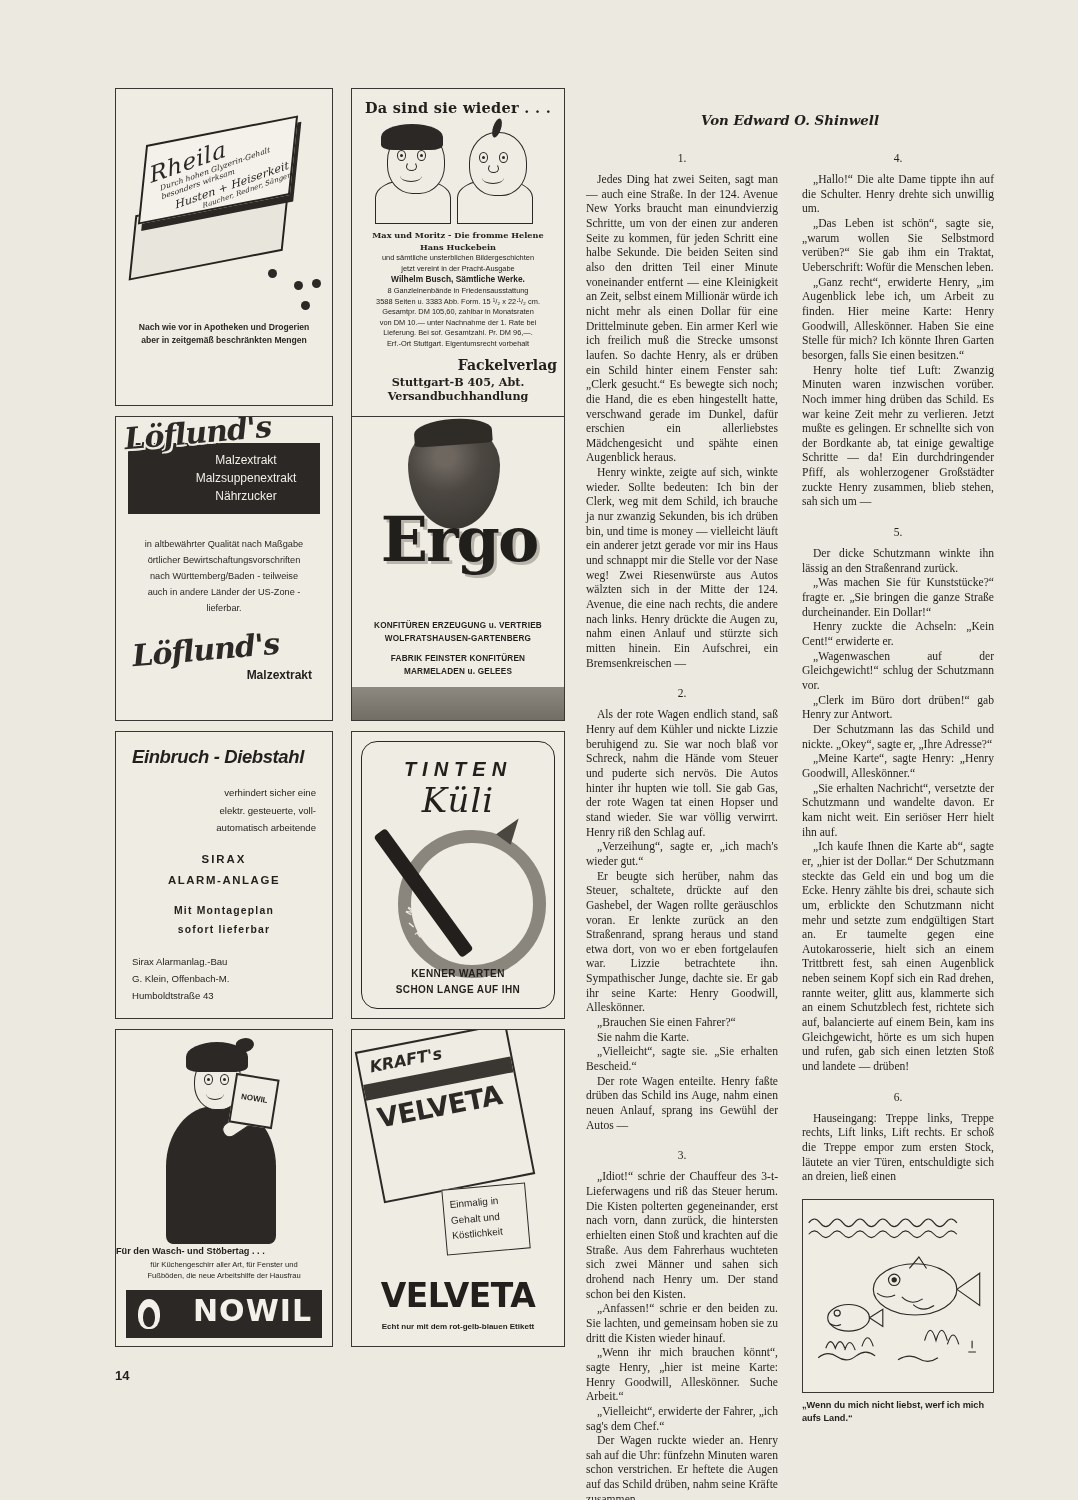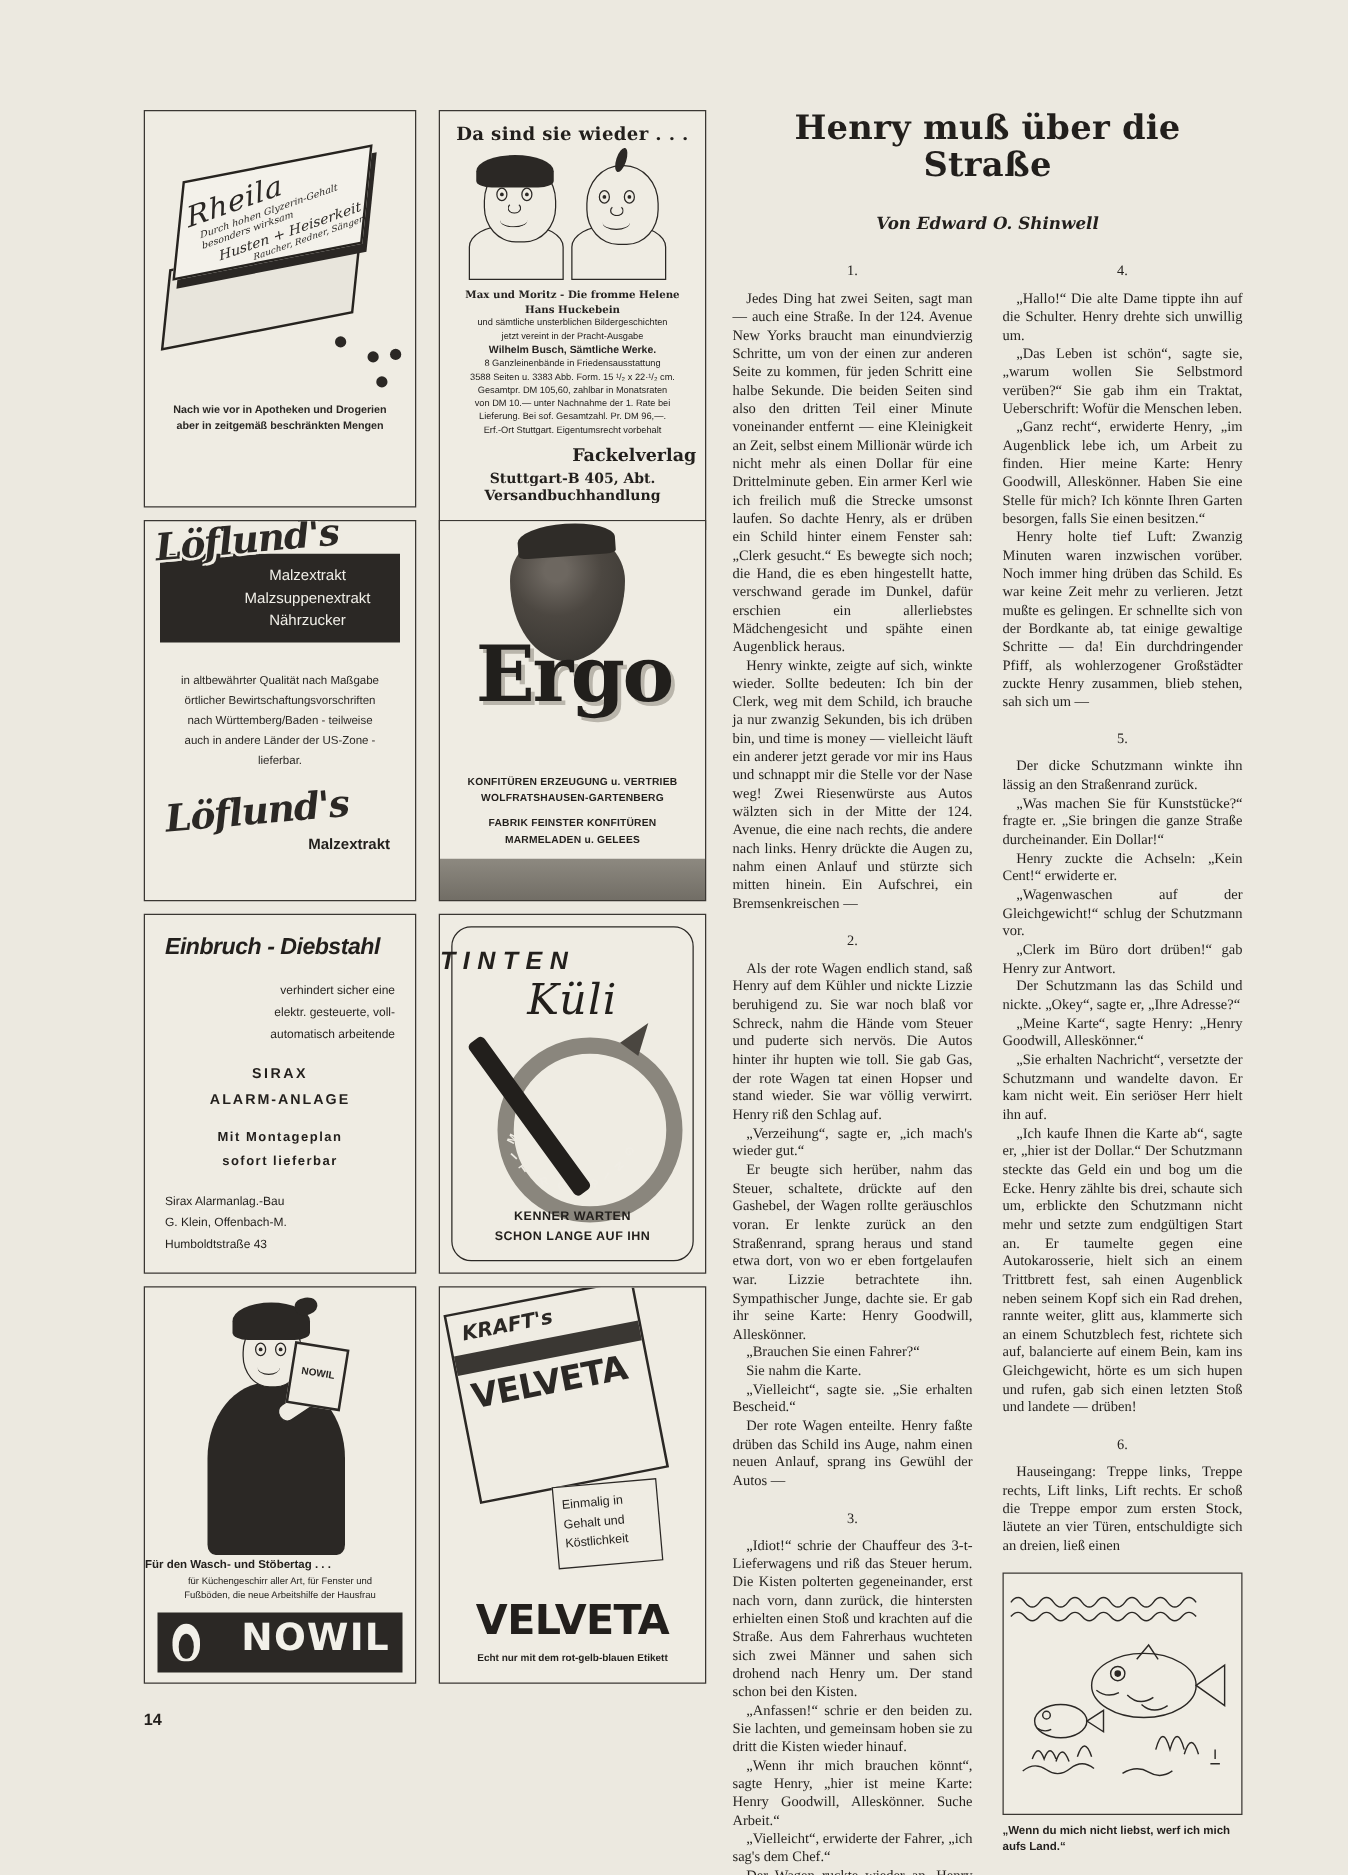--- a/index.html
+++ b/index.html
@@ -133,21 +133,21 @@
   .sirax-b{font-family:"Liberation Sans",sans-serif;font-size:9.6px;line-height:1.85;text-align:right;}
   .sirax-n1{font-family:"Liberation Sans",sans-serif;font-weight:bold;font-size:11.4px;letter-spacing:2px;text-align:center;margin-top:16px;}
   .sirax-n2{font-family:"Liberation Sans",sans-serif;font-weight:bold;font-size:11.4px;letter-spacing:1.6px;text-align:center;margin-top:9px;}
   .sirax-m{font-family:"Liberation Sans",sans-serif;font-weight:bold;font-size:10.4px;letter-spacing:1.2px;text-align:center;line-height:1.8;margin-top:16px;}
   .sirax-a{font-family:"Liberation Sans",sans-serif;font-size:9.6px;line-height:1.8;margin-top:13px;text-align:left;}
 
   
   .ad-kuli{left:236px;top:643px;width:214px;height:288px;padding:0;}
   .kuli-in{position:absolute;inset:9px;border:1.6px solid #2b2825;border-radius:16px;}
   .kuli-t{
-    position:absolute;left:0;right:0;top:26px;text-align:left;
+    position:absolute;left:0;right:0;top:26px;text-align:center;
     font-family:"Liberation Sans",sans-serif;font-weight:bold;font-style:italic;
     font-size:20px;letter-spacing:6px;
   }
   .kuli-s{
     position:absolute;left:0;right:0;top:48px;text-align:center;
     font-family:"DejaVu Serif",serif;font-style:italic;font-size:34px;
     letter-spacing:1px;
   }
   .ring{
     position:absolute;left:46px;top:98px;width:122px;height:122px;border-radius:50%;
@@ -452,21 +452,20 @@
           <div>Köstlichkeit</div>
         </div>
       </div>
       <div class="velv-big">VELVETA</div>
       <div class="velv-sub">Echt nur mit dem rot-gelb-blauen Etikett</div>
     </div>
 
   </div>
 
   <div class="article">
-    <div class="art-title">Henry muß über die Straße</div>
     <div class="art-by">Von Edward O. Shinwell</div>
 
     <div class="cols">
       <div class="col">
         <div class="secnum">1.</div>
         <p class="par">Jedes Ding hat zwei Seiten, sagt man — auch eine Straße. In der 124. Avenue New Yorks braucht man einundvierzig Schritte, um von der einen zur anderen Seite zu kommen, für jeden Schritt eine halbe Sekunde. Die beiden Seiten sind also den dritten Teil einer Minute voneinander entfernt — eine Kleinigkeit an Zeit, selbst einem Millionär würde ich nicht mehr als einen Dollar für eine Drittelminute geben. Ein armer Kerl wie ich freilich muß die Strecke umsonst laufen. So dachte Henry, als er drüben ein Schild hinter einem Fenster sah: „Clerk gesucht.“ Es bewegte sich noch; die Hand, die es eben hingestellt hatte, verschwand gerade im Dunkel, dafür erschien ein allerliebstes Mädchengesicht und spähte einen Augenblick heraus.</p>
         <p class="par">Henry winkte, zeigte auf sich, winkte wieder. Sollte bedeuten: Ich bin der Clerk, weg mit dem Schild, ich brauche ja nur zwanzig Sekunden, bis ich drüben bin, und time is money — vielleicht läuft ein anderer jetzt gerade vor mir ins Haus und schnappt mir die Stelle vor der Nase weg! Zwei Riesenwürste aus Autos wälzten sich in der Mitte der 124. Avenue, die eine nach rechts, die andere nach links. Henry drückte die Augen zu, nahm einen Anlauf und stürzte sich mitten hinein. Ein Aufschrei, ein Bremsenkreischen —</p>
         <div class="secnum gapt">2.</div>
         <p class="par">Als der rote Wagen endlich stand, saß Henry auf dem Kühler und nickte Lizzie beruhigend zu. Sie war noch blaß vor Schreck, nahm die Hände vom Steuer und puderte sich nervös. Die Autos hinter ihr hupten wie toll. Sie gab Gas, der rote Wagen tat einen Hopser und stand wieder. Sie war völlig verwirrt. Henry riß den Schlag auf.</p>
         <p class="par">„Verzeihung“, sagte er, „ich mach's wieder gut.“</p>

